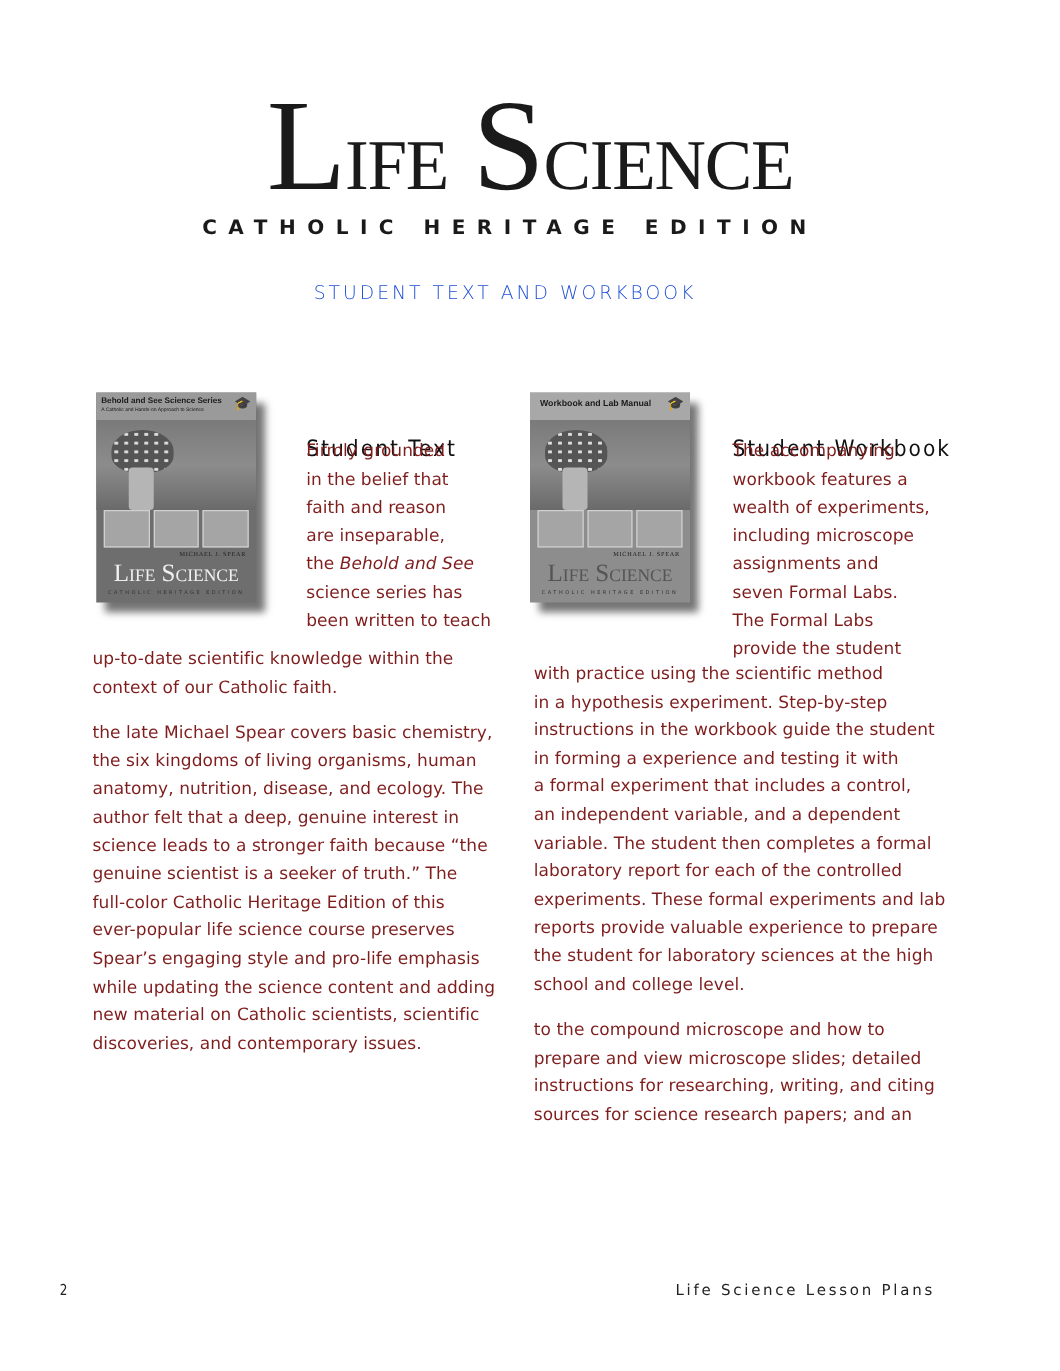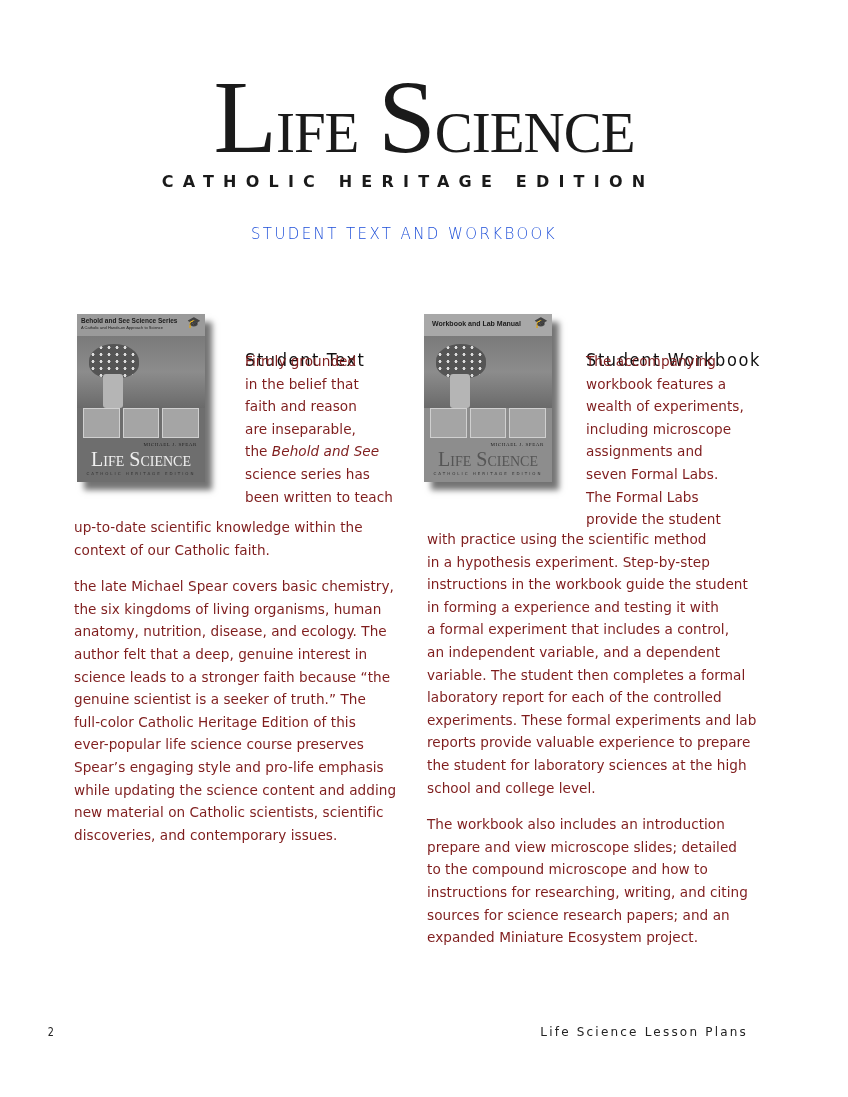--- a/index.html
+++ b/index.html
@@ -194,22 +194,20 @@
   <span class="line">in forming a experience and testing it with</span>
   <span class="line">a formal experiment that includes a control,</span>
   <span class="line">an independent variable, and a dependent</span>
   <span class="line">variable. The student then completes a formal</span>
   <span class="line">laboratory report for each of the controlled</span>
   <span class="line">experiments. These formal experiments and lab</span>
   <span class="line">reports provide valuable experience to prepare</span>
   <span class="line">the student for laboratory sciences at the high</span>
   <span class="line">school and college level.</span>
   <span class="para-gap"></span>
-  <span class="line">The workbook also includes an introduction</span>
+  <span class="line">to the compound microscope and how to</span>
   <span class="line">prepare and view microscope slides; detailed</span>
-  <span class="line">to the compound microscope and how to</span>
   <span class="line">instructions for researching, writing, and citing</span>
   <span class="line">sources for science research papers; and an</span>
-  <span class="line">expanded Miniature Ecosystem project.</span>
 </div>
 
 <div class="footer-num">2</div>
 <div class="footer-title">Life Science Lesson Plans</div>
 
 </body></html>

